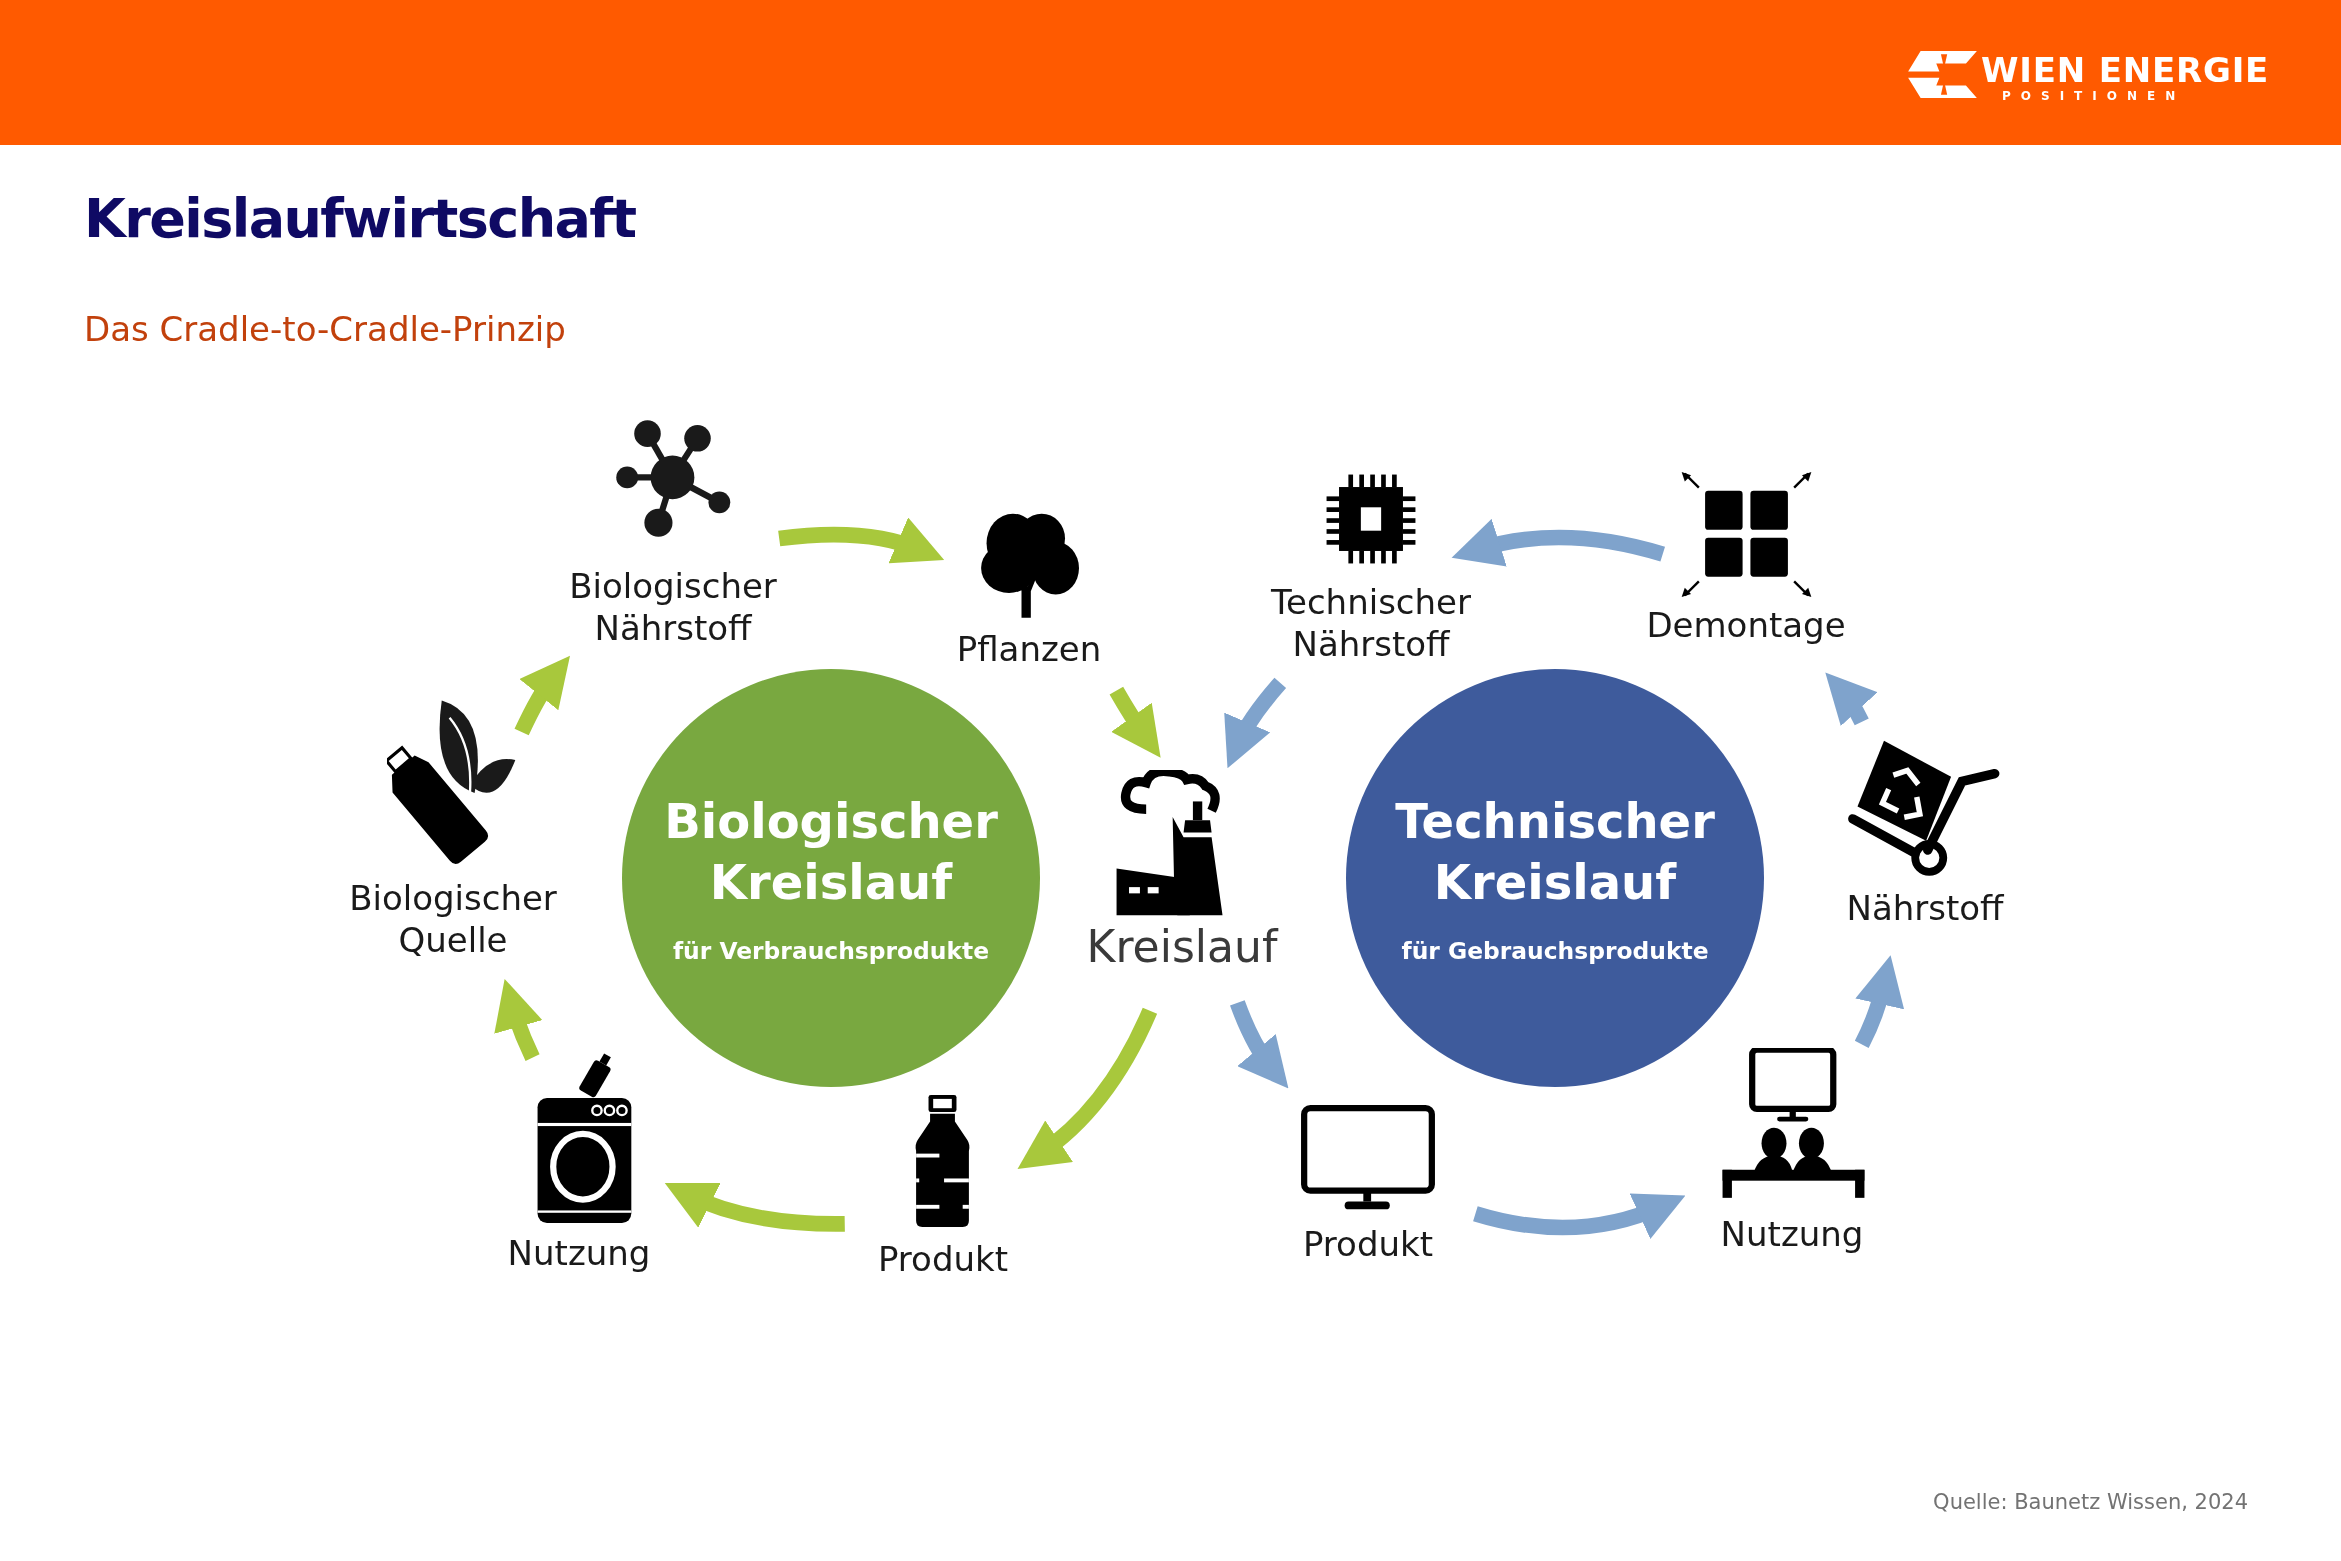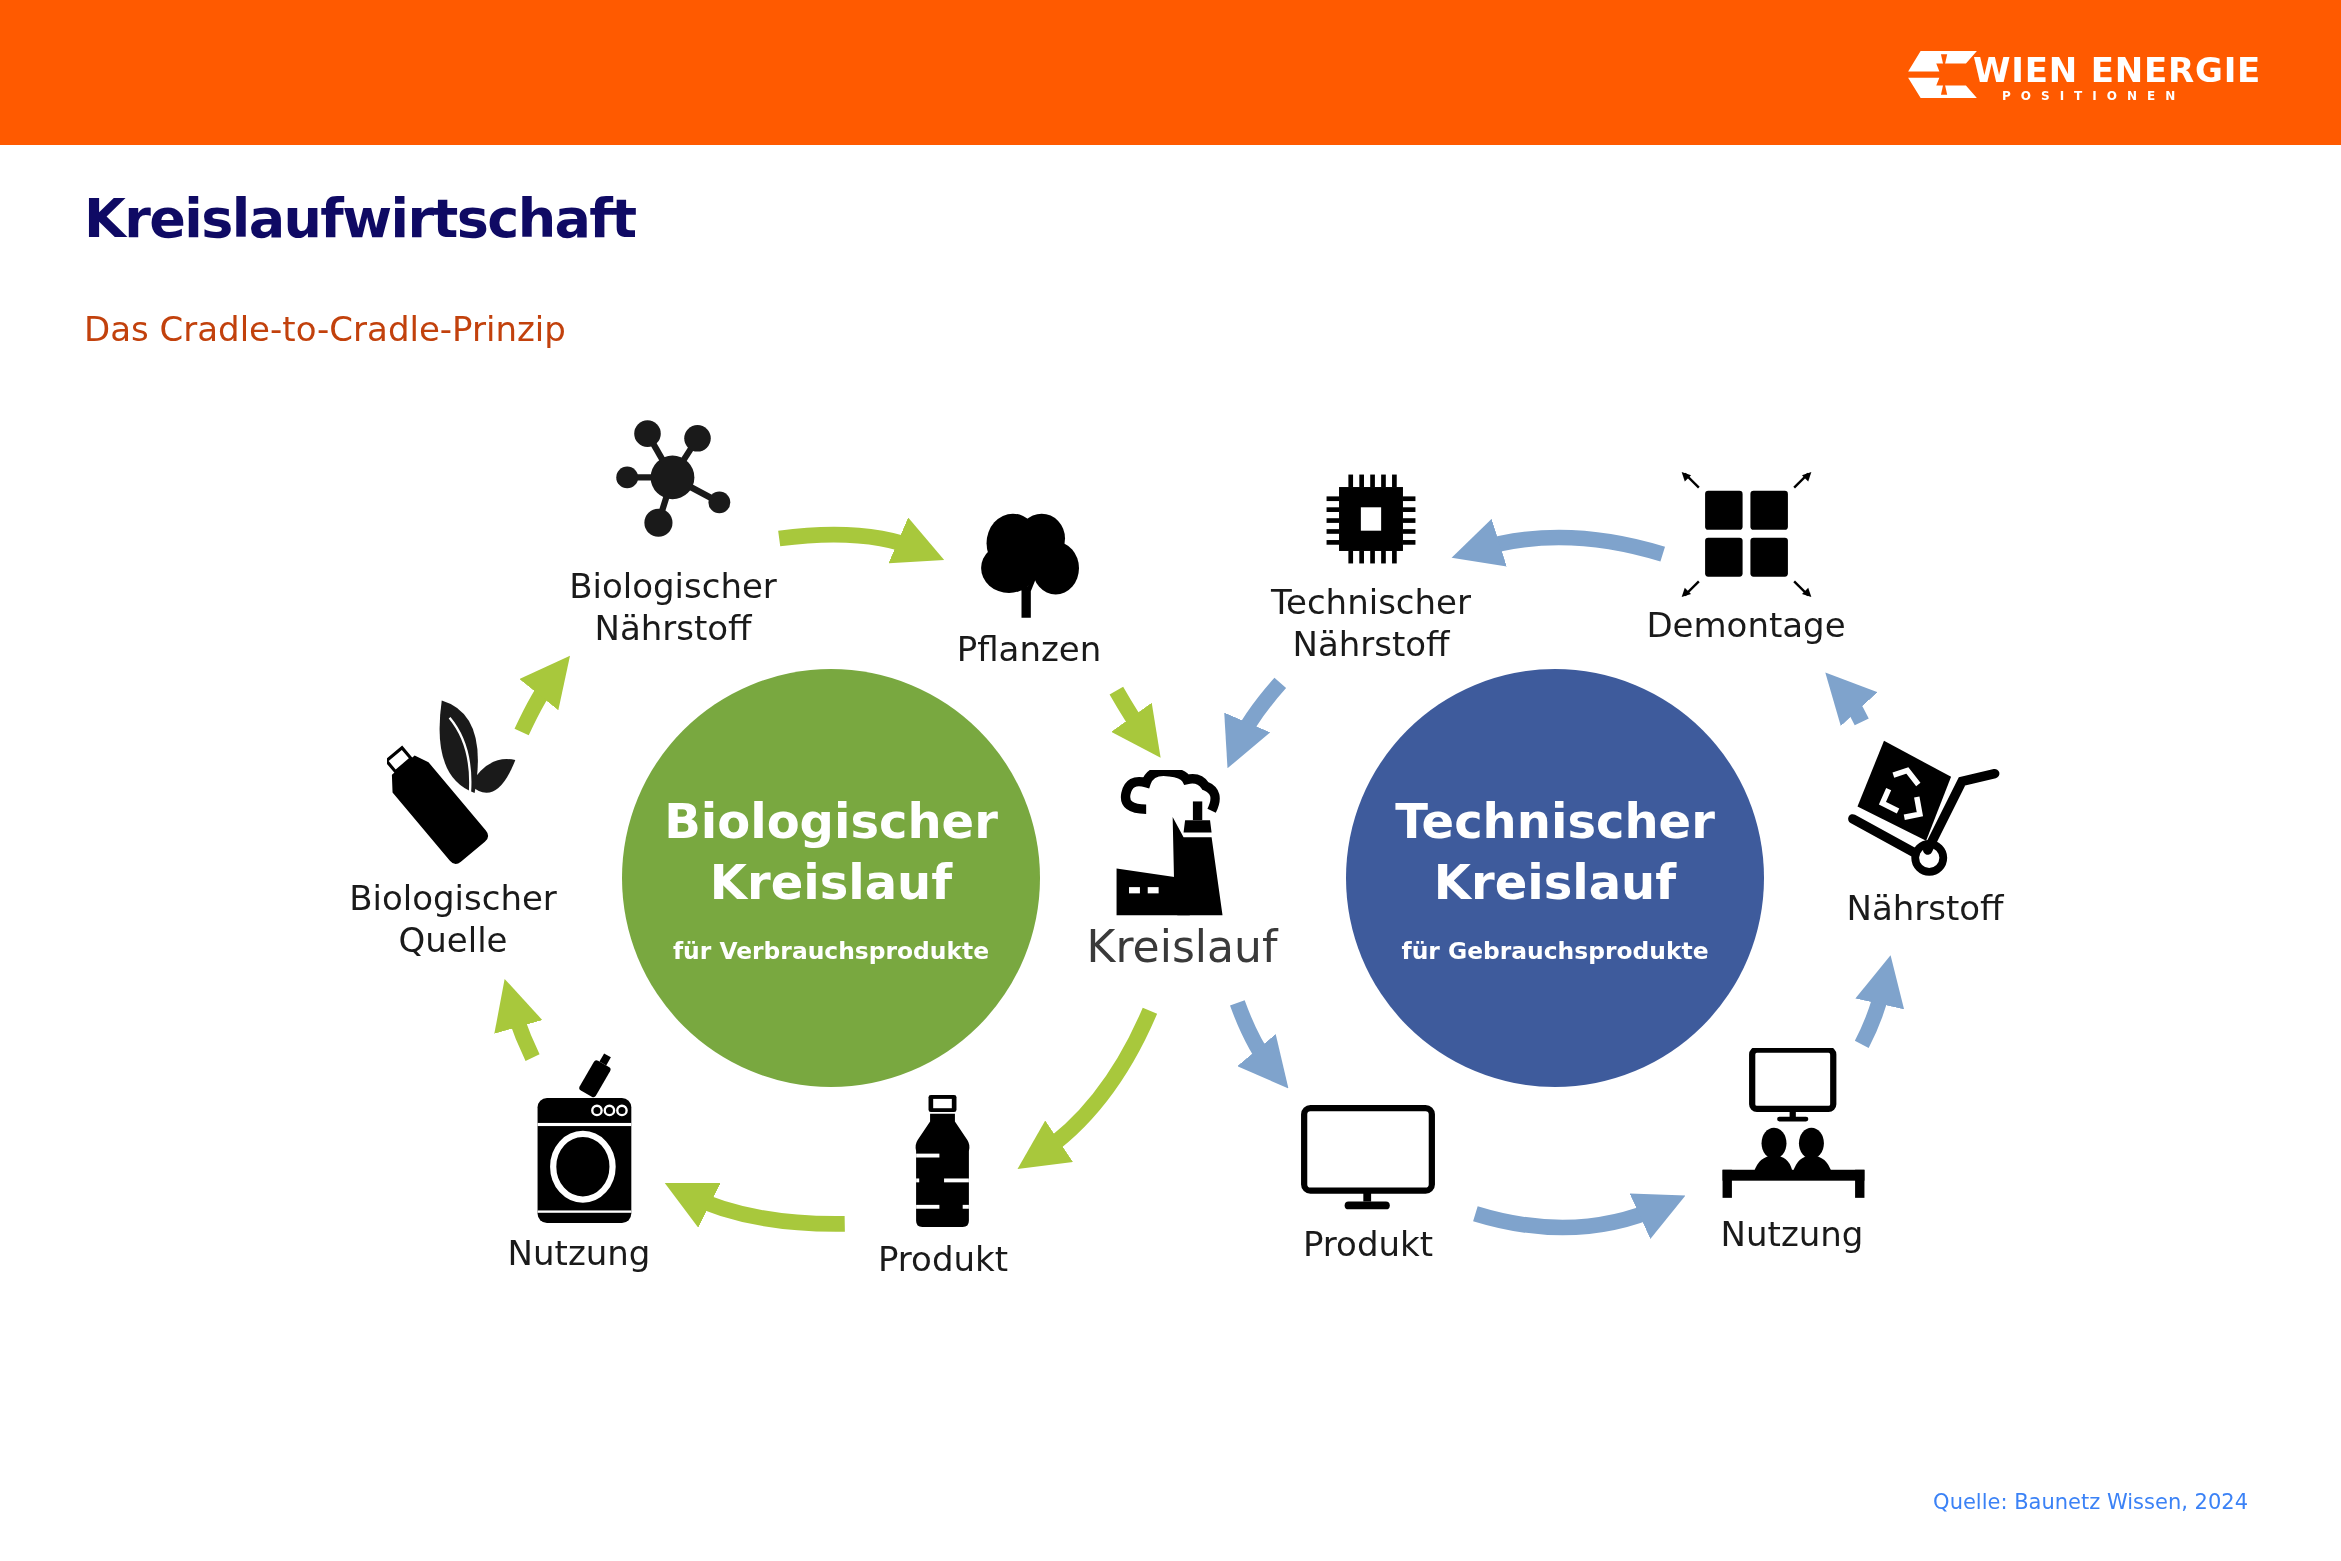--- a/index.html
+++ b/index.html
@@ -1,32 +1,32 @@
 <!DOCTYPE html>
 <html style="font-size:12.5px"><head>
 <meta charset="utf-8">
 <style>
   html,body{margin:0;padding:0;background:#ffffff;}
   body{width:2342px;height:1561px;position:relative;overflow:hidden;font-family:"DejaVu Sans","Liberation Sans",sans-serif;}
   .topbar{position:absolute;left:0;top:0;width:2342px;height:145px;background:#ff5a00;}
   .logo{position:absolute;left:1905px;top:48px;width:359px;height:62px;}
-  .logo-name{position:absolute;left:68px;top:1.6px;font-family:"DejaVu Sans",sans-serif;font-weight:bold;font-size:34px;color:#ffffff;letter-spacing:0.8px;white-space:nowrap;}
+  .logo-name{position:absolute;left:76px;top:1.6px;font-family:"DejaVu Sans",sans-serif;font-weight:bold;font-size:34px;color:#ffffff;letter-spacing:0.8px;white-space:nowrap;}
   .logo-sub{position:absolute;left:97px;top:41px;font-family:"DejaVu Sans",sans-serif;font-weight:bold;font-size:12px;color:#ffffff;letter-spacing:10px;white-space:nowrap;}
   .title{position:absolute;left:84px;top:187px;font-family:"DejaVu Sans",sans-serif;font-weight:bold;font-size:54px;color:#0f0a64;letter-spacing:-1.6px;white-space:nowrap;}
   .subtitle{position:absolute;left:84px;top:309px;font-family:"DejaVu Sans",sans-serif;font-size:34px;color:#c2410c;white-space:nowrap;}
   .circle{position:absolute;width:418px;height:418px;border-radius:50%;display:flex;flex-direction:column;align-items:center;justify-content:center;color:#fff;text-align:center;}
   .circle .c-title{font-family:"DejaVu Sans",sans-serif;font-weight:bold;font-size:48px;line-height:61px;}
   .circle .c-sub{font-family:"DejaVu Sans",sans-serif;font-weight:bold;font-size:23.4px;margin-top:24px;}
   .bio{left:622px;top:669px;background:#79a840;}
   .tech{left:1346px;top:669px;background:#3e5b9c;}
   .node{position:absolute;text-align:center;font-family:"DejaVu Sans",sans-serif;color:#1a1a1a;font-size:34px;line-height:42px;white-space:nowrap;transform:translateX(-50%);}
   .node.big{font-size:44px;color:#3a3a3a;}
   .icon{position:absolute;}
   svg.arrows{position:absolute;left:0;top:0;width:2342px;height:1561px;}
-  .source{position:absolute;right:94px;top:1490px;font-family:"DejaVu Sans",sans-serif;font-size:21px;color:#3b82f6;white-space:nowrap;}
+  .source{position:absolute;right:94px;top:1490px;font-family:"DejaVu Sans",sans-serif;font-size:21px;color:#737373;white-space:nowrap;}
 </style>
 </head>
 <body>
 
 <div class="topbar">
   <div class="logo">
     <svg width="75" height="47" viewBox="0 0 96 60" style="position:absolute;left:0;top:3.1px;">
       <polygon points="20,0 92,0 78,16 40,16 44,26 4,26" fill="#ffffff"></polygon>
       <polygon points="4,34 44,34 40,44 78,44 92,60 20,60" fill="#ffffff" transform="translate(0,0)"></polygon>
       <polygon points="46,4 50,22 54,4" fill="#ff5a00"></polygon>

